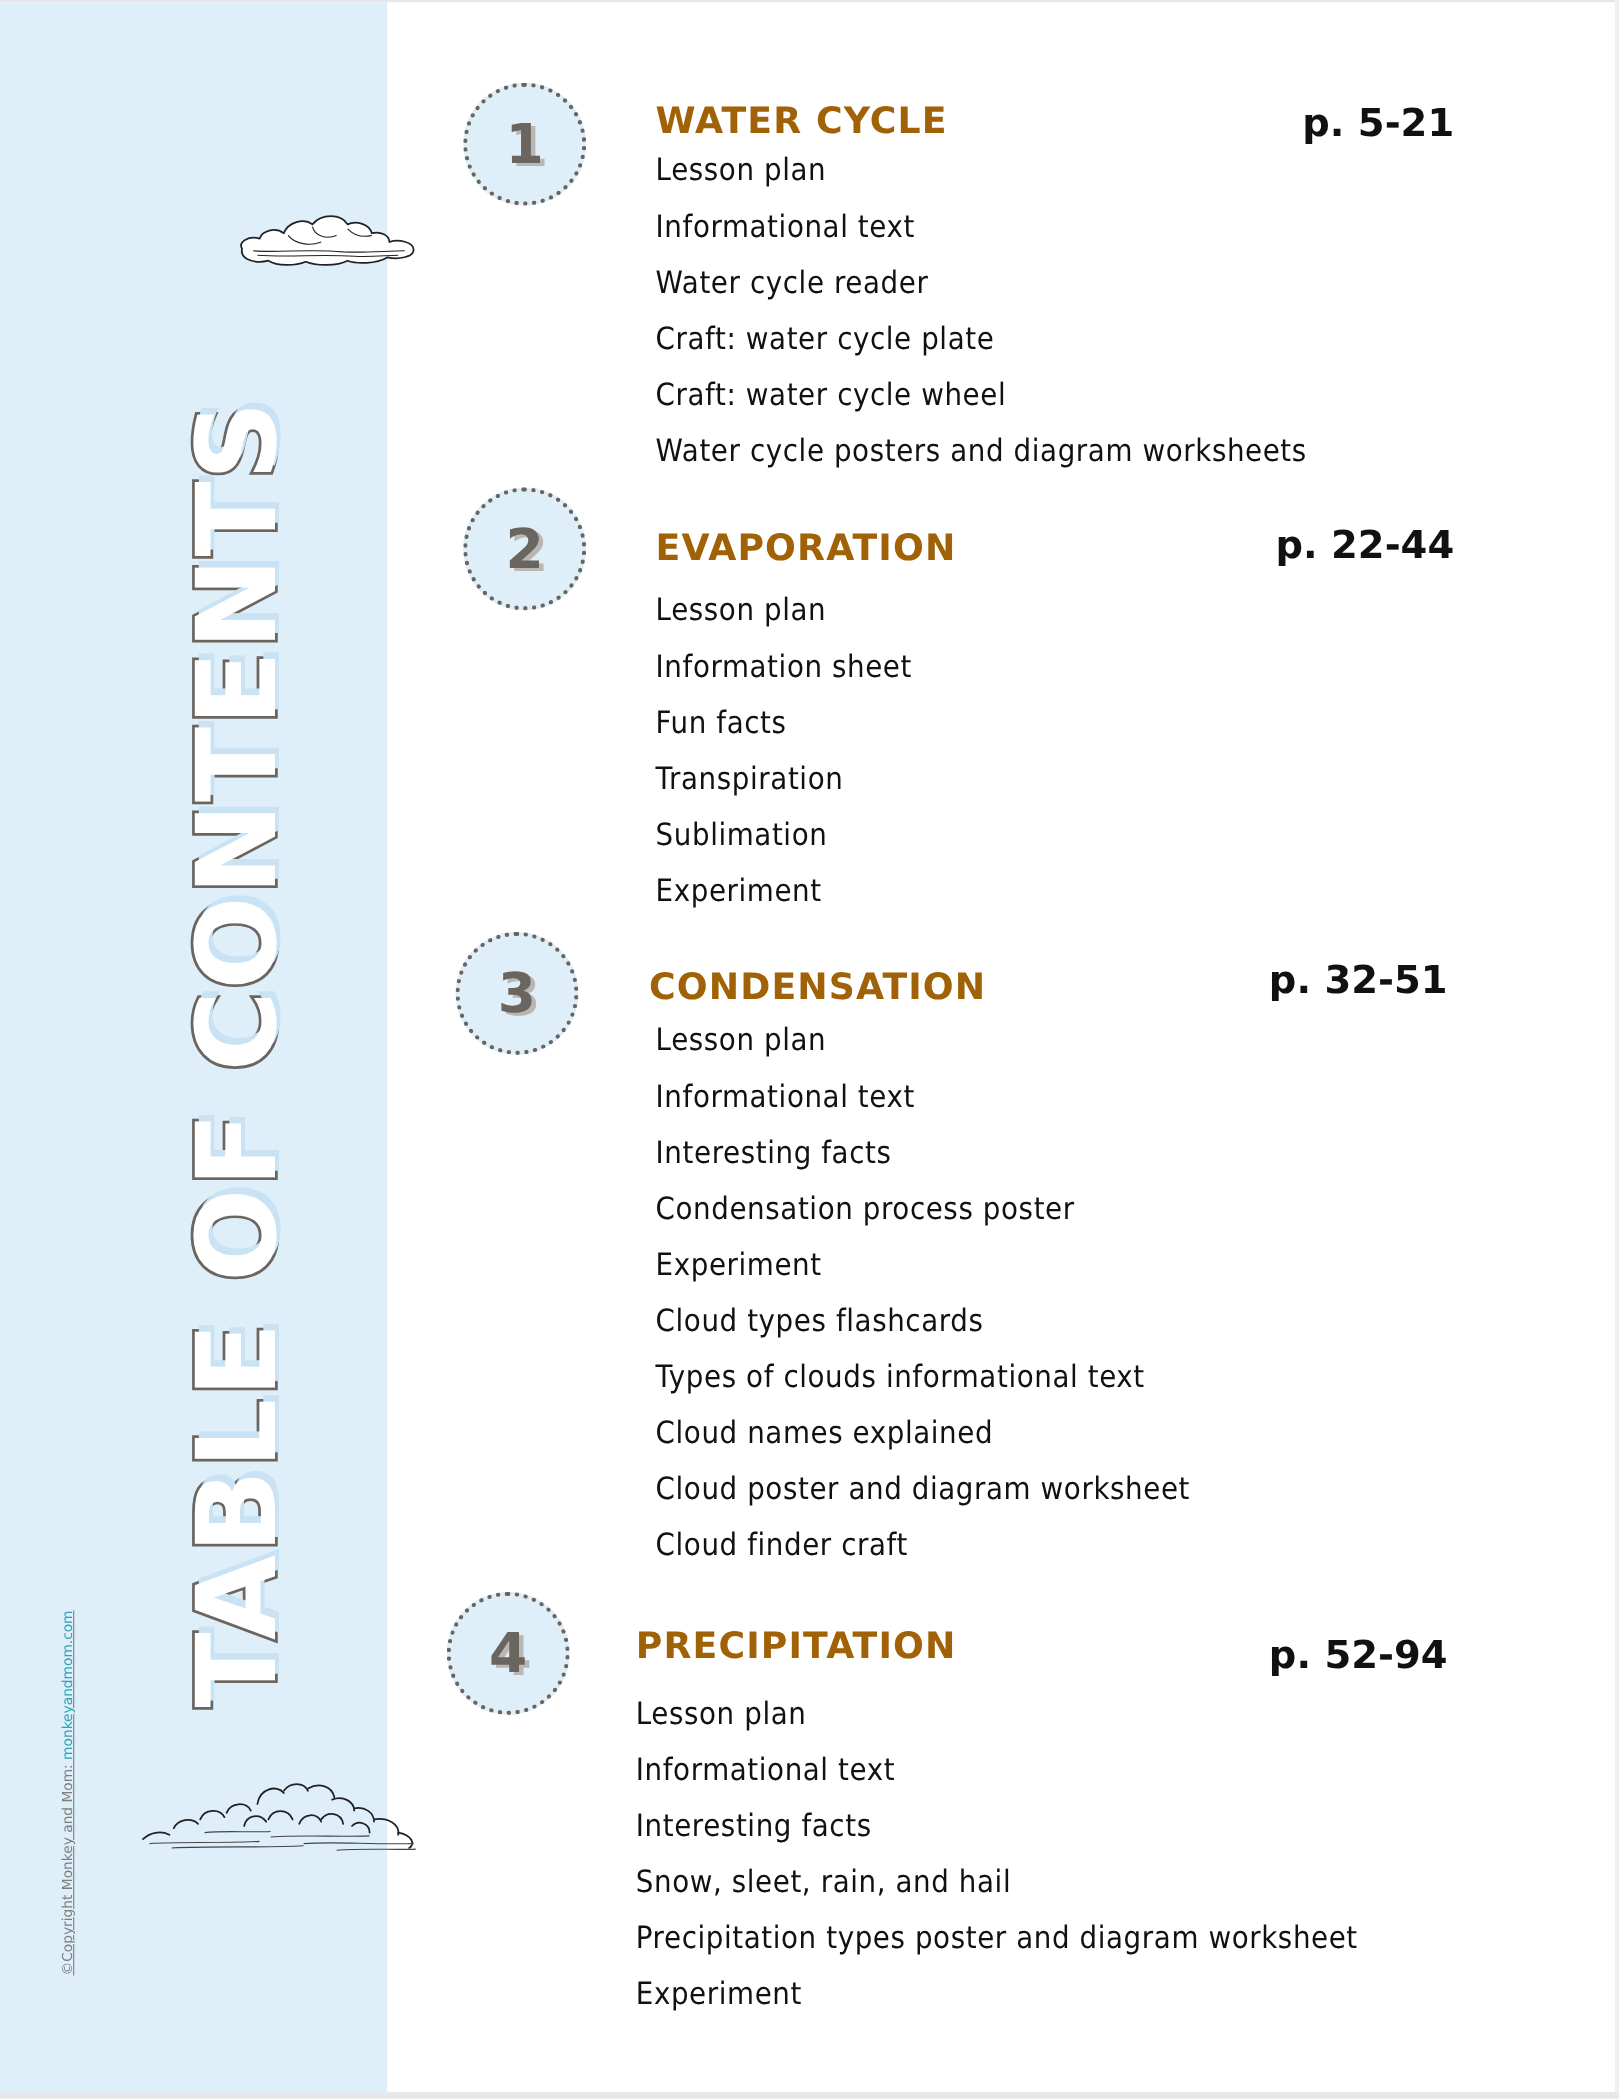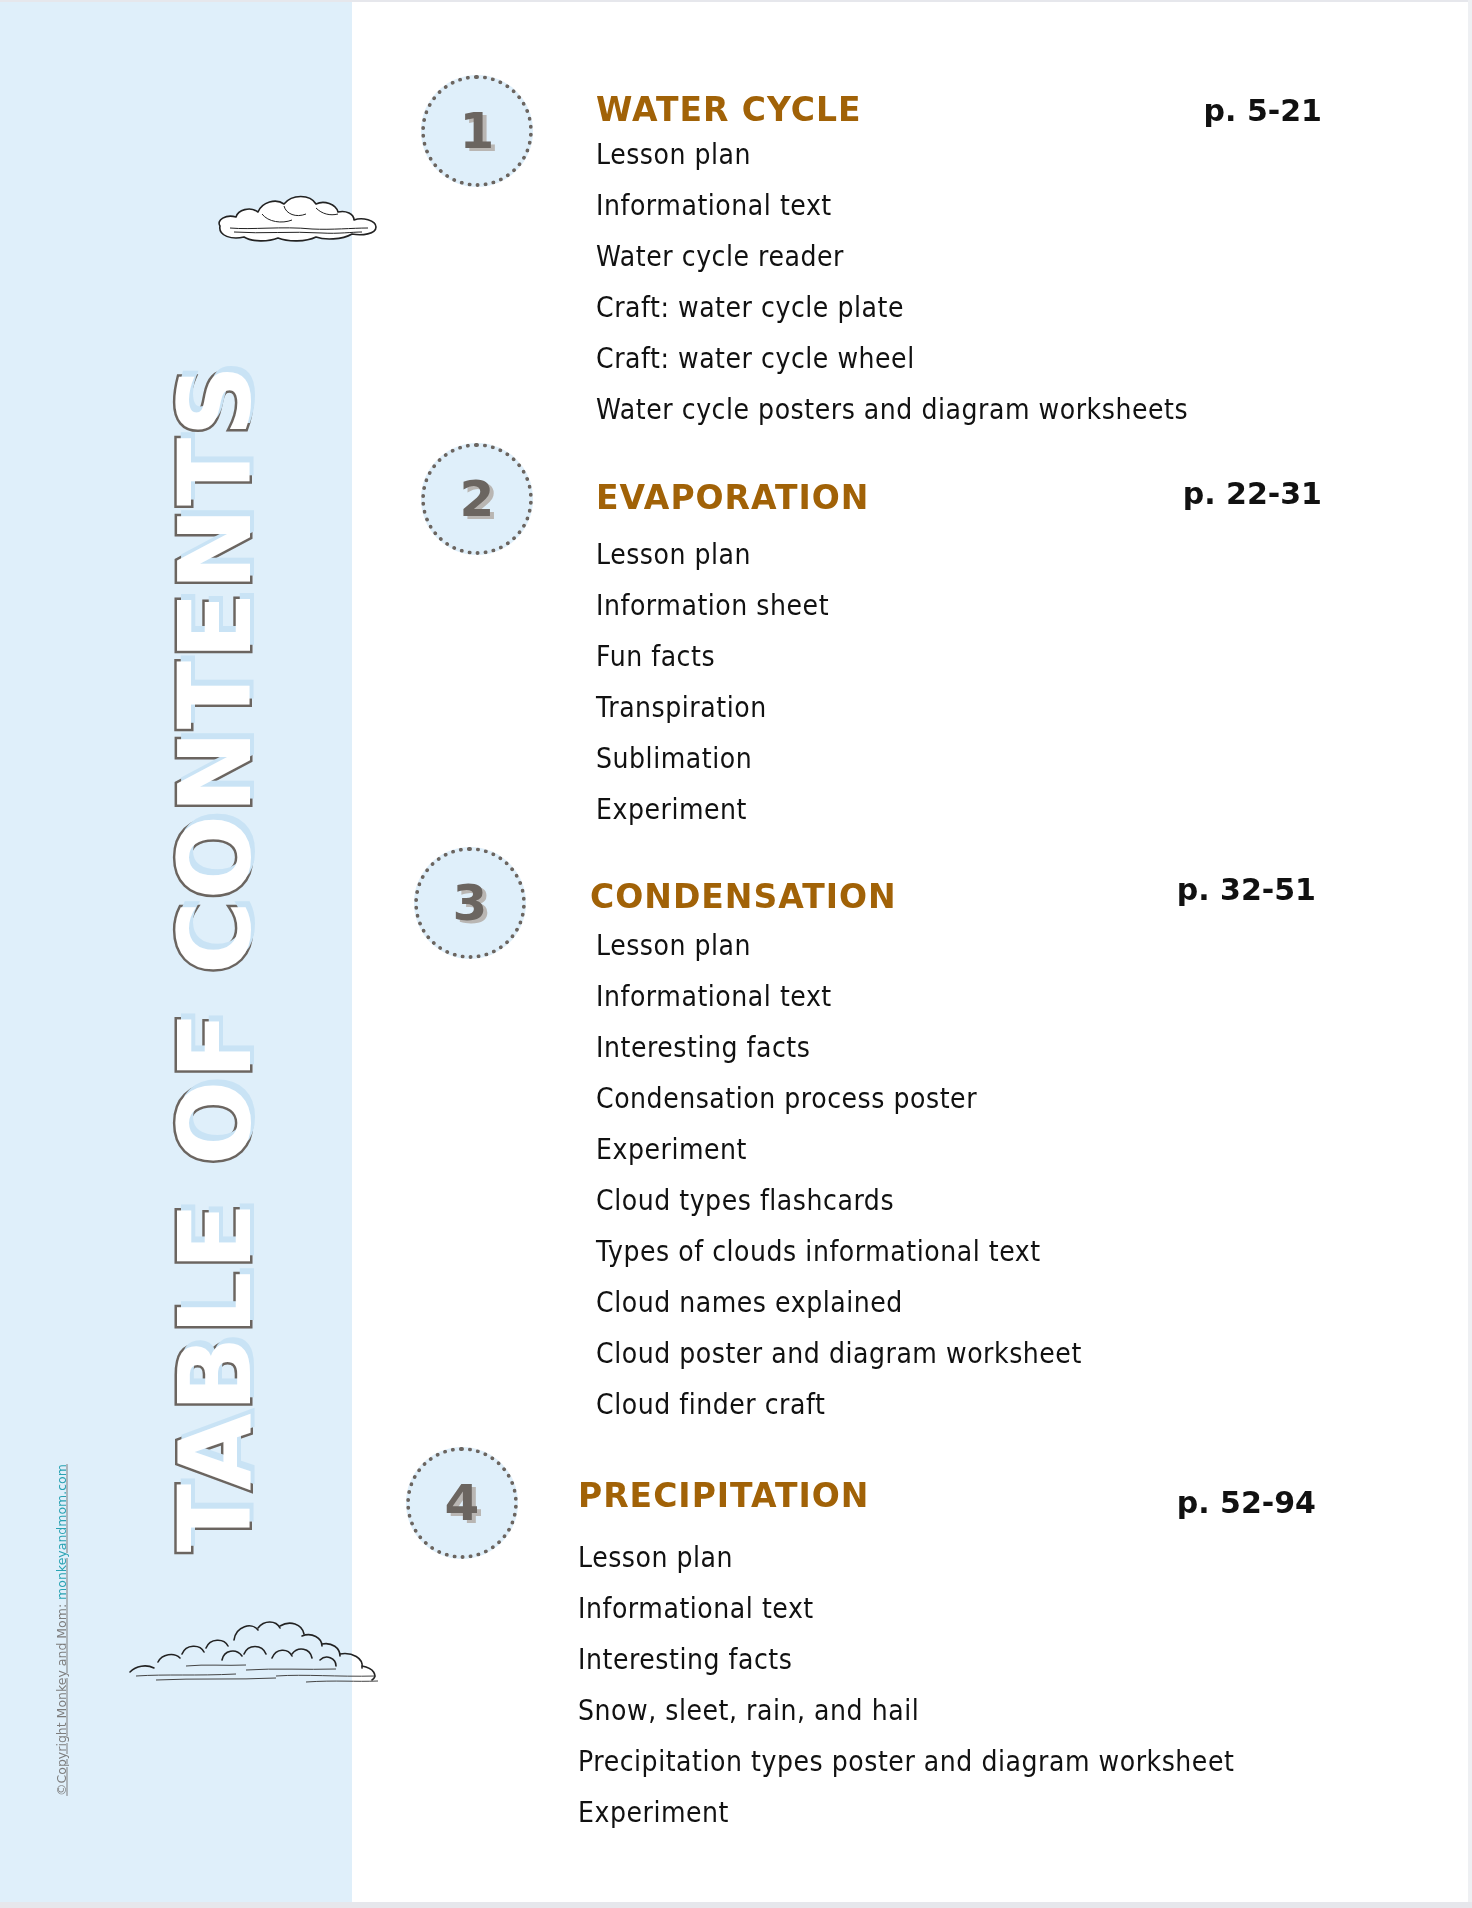--- a/index.html
+++ b/index.html
@@ -60,21 +60,21 @@
 
   .heading {
     position:absolute;
     font-family:"DejaVu Sans", sans-serif; font-weight:bold;
     font-size:33px; letter-spacing:1px;
     color:#a16207; line-height:1; white-space:nowrap;
   }
   .pages {
     position:absolute;
     font-family:"DejaVu Sans", sans-serif; font-weight:bold;
-    font-size:30px; color:#111111; line-height:1; white-space:nowrap;
+    font-size:35px; color:#111111; line-height:1; white-space:nowrap;
     text-align:right;
   }
   .items { position:absolute; margin:0; padding:0; list-style:none; }
   .items li {
     font-family:"DejaVu Sans", sans-serif;
     font-size:28px; font-weight:normal;
     color:#111111;
     height:51px; line-height:51px;
     white-space:nowrap;
     letter-spacing:0.6px;
@@ -145,21 +145,21 @@
   <li>Water cycle reader</li>
   <li>Craft: water cycle plate</li>
   <li>Craft: water cycle wheel</li>
   <li>Water cycle posters and diagram worksheets</li>
 </ul>
 
 <div class="num-circle" style="left:421px; top:443px;">
   <span class="num-digit">2</span>
 </div>
 <div class="heading" style="left:596px; top:481px;">EVAPORATION</div>
-<div class="pages" style="right:150px; top:479px;">p. 22-31</div>
+<div class="pages" style="right:150px; top:479px;">p. 22-44</div>
 <ul class="items" style="left:596px; top:529px;">
   <li>Lesson plan</li>
   <li>Information sheet</li>
   <li>Fun facts</li>
   <li>Transpiration</li>
   <li>Sublimation</li>
   <li>Experiment</li>
 </ul>
 
 <div class="num-circle" style="left:414px; top:847px;">

